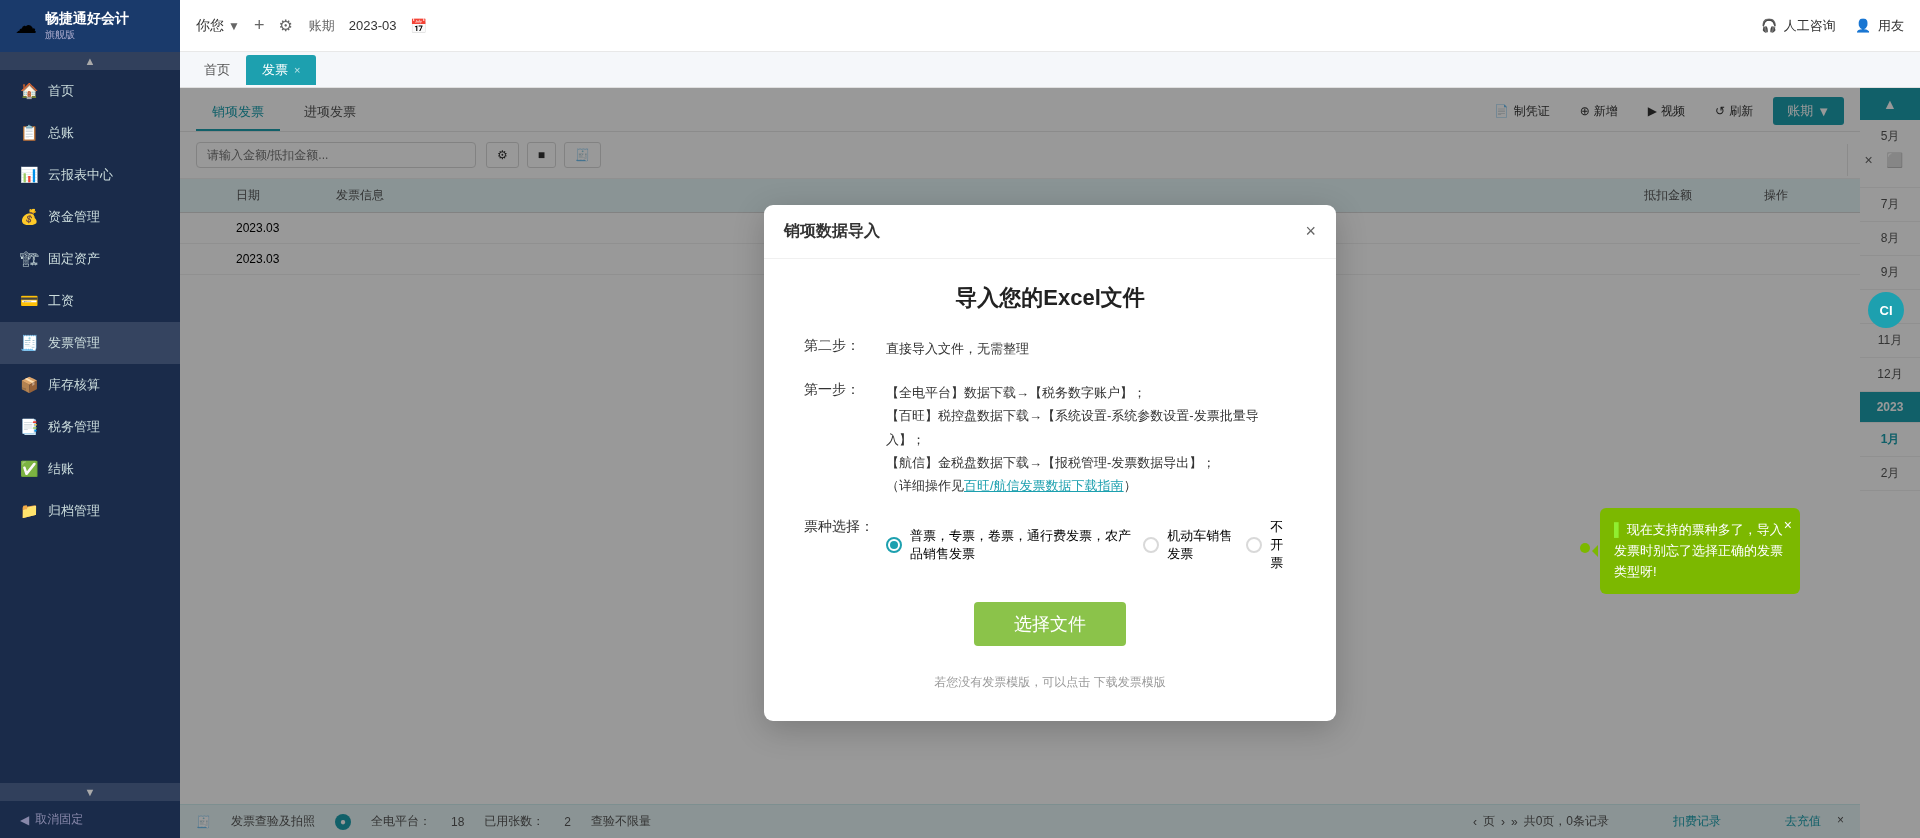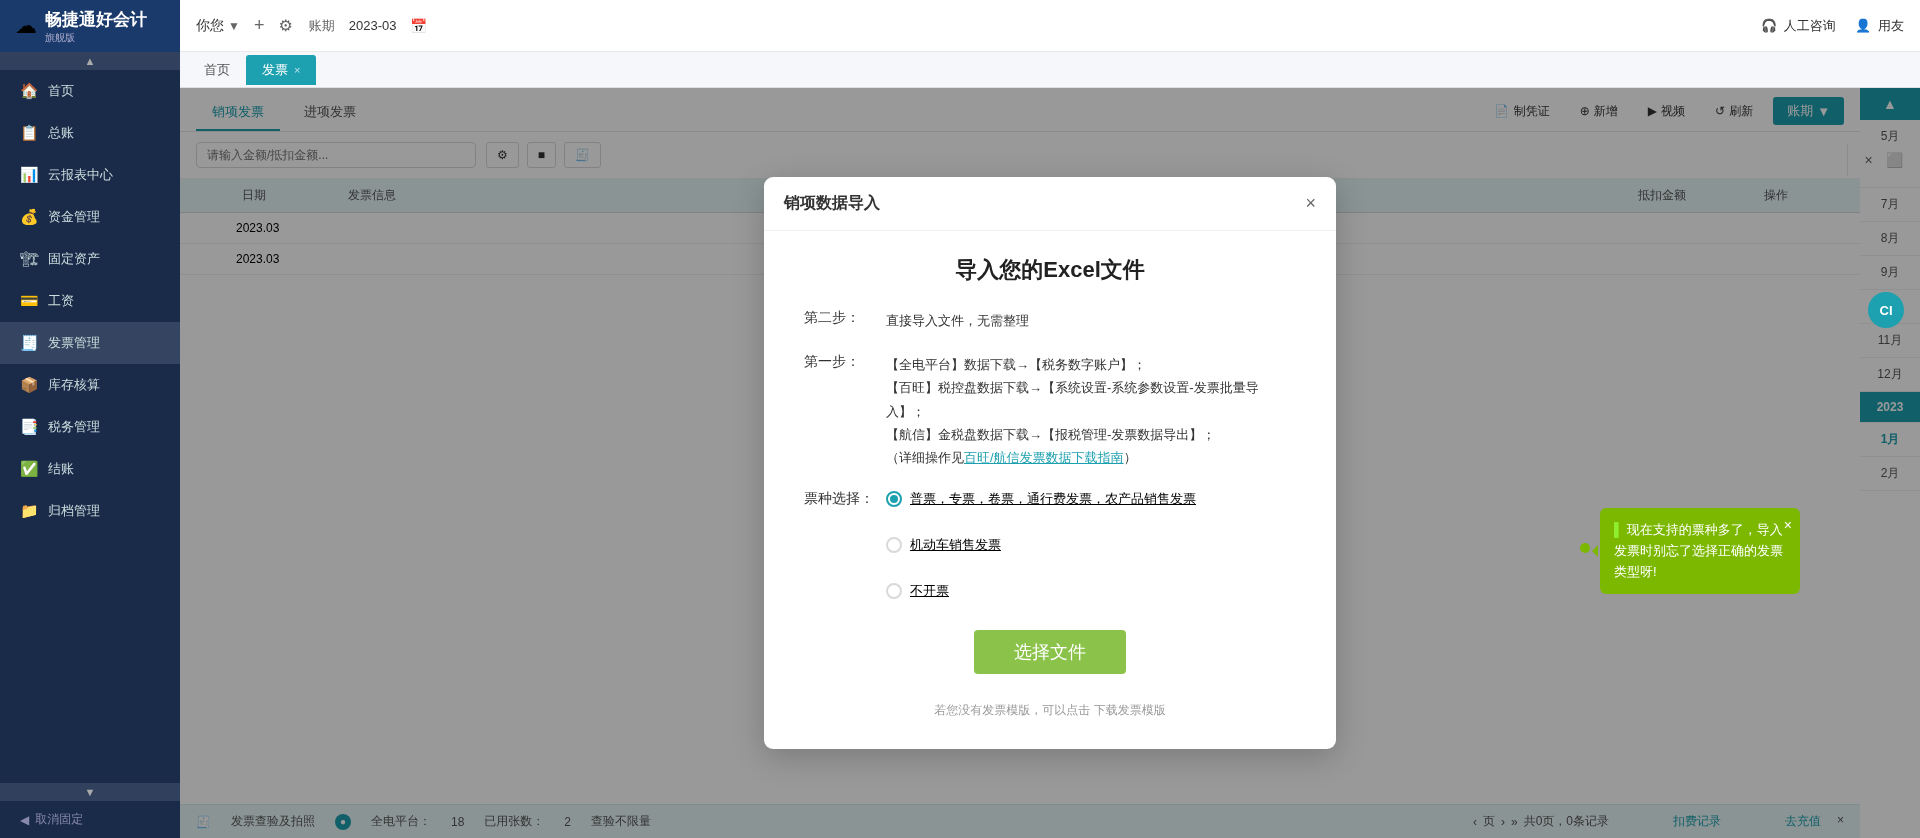--- a/index.html
+++ b/index.html
@@ -53,21 +53,21 @@
     .sub-tab.active { color: #1da0af; border-bottom: 2px solid #1da0af; font-weight: 500; }
 
     
     .toolbar { display: flex; align-items: center; gap: 10px; padding: 10px 16px; background: #fff; border-bottom: 1px solid #f0f0f0; flex-shrink: 0; }
     .toolbar-search { flex: 1; border: 1px solid #d9d9d9; border-radius: 4px; padding: 5px 10px; font-size: 12px; color: #999; max-width: 280px; }
     .toolbar-actions { display: flex; align-items: center; gap: 8px; }
     .toolbar-btn { display: flex; align-items: center; gap: 4px; padding: 5px 10px; font-size: 12px; color: #333; cursor: pointer; border: 1px solid #d9d9d9; border-radius: 3px; background: #fff; }
 
     
     .table-area { flex: 1; overflow: auto; }
-    .table-header { display: grid; grid-template-columns: 40px 100px 1fr 120px 80px; background: #e6f7f9; padding: 8px 16px; font-size: 12px; color: #555; border-bottom: 1px solid #d9d9d9; gap: 6px; }
+    .table-header { display: grid; grid-template-columns: 40px 100px 1fr 120px 80px; background: #e6f7f9; padding: 8px 16px; font-size: 12px; color: #555; border-bottom: 1px solid #d9d9d9; }
     .table-row-item { padding: 8px 16px; display: grid; grid-template-columns: 40px 100px 1fr 120px 80px; font-size: 12px; border-bottom: 1px solid #f0f0f0; }
     .period-list { background: #fff; overflow-y: auto; }
     .period-item { padding: 8px 10px; font-size: 12px; color: #555; cursor: pointer; border-bottom: 1px solid #f0f0f0; text-align: center; }
     .period-item.current { background: #1da0af; color: #fff; font-weight: bold; }
     .period-item.highlight { color: #1da0af; font-weight: bold; }
     .top-action-btn { display: flex; align-items: center; gap: 4px; padding: 4px 10px; font-size: 12px; color: #333; cursor: pointer; }
     .top-action-btn-teal { background: #1da0af; color: #fff; border-radius: 3px; padding: 5px 14px; font-size: 13px; }
 
     
     .status-bar { background: #e8f7f8; height: 34px; display: flex; align-items: center; padding: 0 16px; gap: 20px; font-size: 12px; color: #555; border-top: 1px solid #d0eef0; flex-shrink: 0; }
@@ -85,21 +85,21 @@
     .modal { background: #fff; border-radius: 9px; width: 572px; box-shadow: 0 8px 32px rgba(0,0,0,0.2); position: relative; z-index: 101; }
     .modal-header { display: flex; align-items: center; justify-content: space-between; padding: 16px 20px; border-bottom: 1px solid #f0f0f0; }
     .modal-title { font-size: 16px; font-weight: 600; color: #333; }
     .modal-close { cursor: pointer; font-size: 18px; color: #666; }
     .modal-body { padding: 24px 40px 30px; }
     .modal-big-title { text-align: center; font-size: 22px; font-weight: bold; color: #222; margin-bottom: 24px; }
     .step-row { display: flex; align-items: flex-start; margin-bottom: 20px; gap: 12px; }
     .step-label { font-size: 14px; color: #333; font-weight: 500; white-space: nowrap; min-width: 70px; }
     .step-content { font-size: 13px; color: #333; line-height: 1.8; }
     .step-content .link { color: #1da0af; cursor: pointer; text-decoration: underline; }
-    .radio-group { display: flex; flex-direction: column; gap: 28px; text-decoration: underline; }
+    .radio-group { display: flex; flex-direction: row; gap: 12px; }
     .radio-option { display: flex; align-items: center; gap: 8px; font-size: 13px; cursor: pointer; }
     .radio-circle { width: 16px; height: 16px; border-radius: 50%; border: 2px solid #d9d9d9; display: flex; align-items: center; justify-content: center; flex-shrink: 0; }
     .radio-circle.checked { border-color: #1da0af; }
     .radio-circle.checked::after { content: ''; width: 8px; height: 8px; border-radius: 50%; background: #1da0af; }
     .modal-footer { display: flex; justify-content: center; padding: 10px 0 20px; gap: 16px; }
     .btn-select-file { background: #8bc34a; color: #fff; border: none; padding: 10px 40px; font-size: 18px; border-radius: 4px; cursor: pointer; font-weight: 500; }
     .modal-hint { text-align: center; font-size: 12px; color: #999; margin-top: 8px; }
 
     
     .tooltip-popup { position: absolute; right: 105px; top: 390px; background: #7cb800; color: #fff; border-radius: 6px; padding: 12px 14px; font-size: 13px; width: 200px; line-height: 1.6; z-index: 200; }
@@ -116,21 +116,21 @@
   </style>
 </head>
 <body>
 
 <div class="app-container">
 
   <div class="sidebar">
     <div class="sidebar-logo">
       <span style="font-size:22px;">☁</span>
       <div>
-        <div style="color:#fff;font-size:17px;font-weight:bold;">畅捷通好会计</div>
+        <div style="color:#fff;font-size:14px;font-weight:bold;">畅捷通好会计</div>
         <div style="color:#aac;font-size:10px;">旗舰版</div>
       </div>
     </div>
     <div class="sidebar-scroll-btn">▲</div>
     <div class="sidebar-scroll">
       <div class="sidebar-item">
         <span class="sidebar-item-icon">🏠</span>
         <span class="sidebar-item-label">首页</span>
       </div>
       <div class="sidebar-item">

